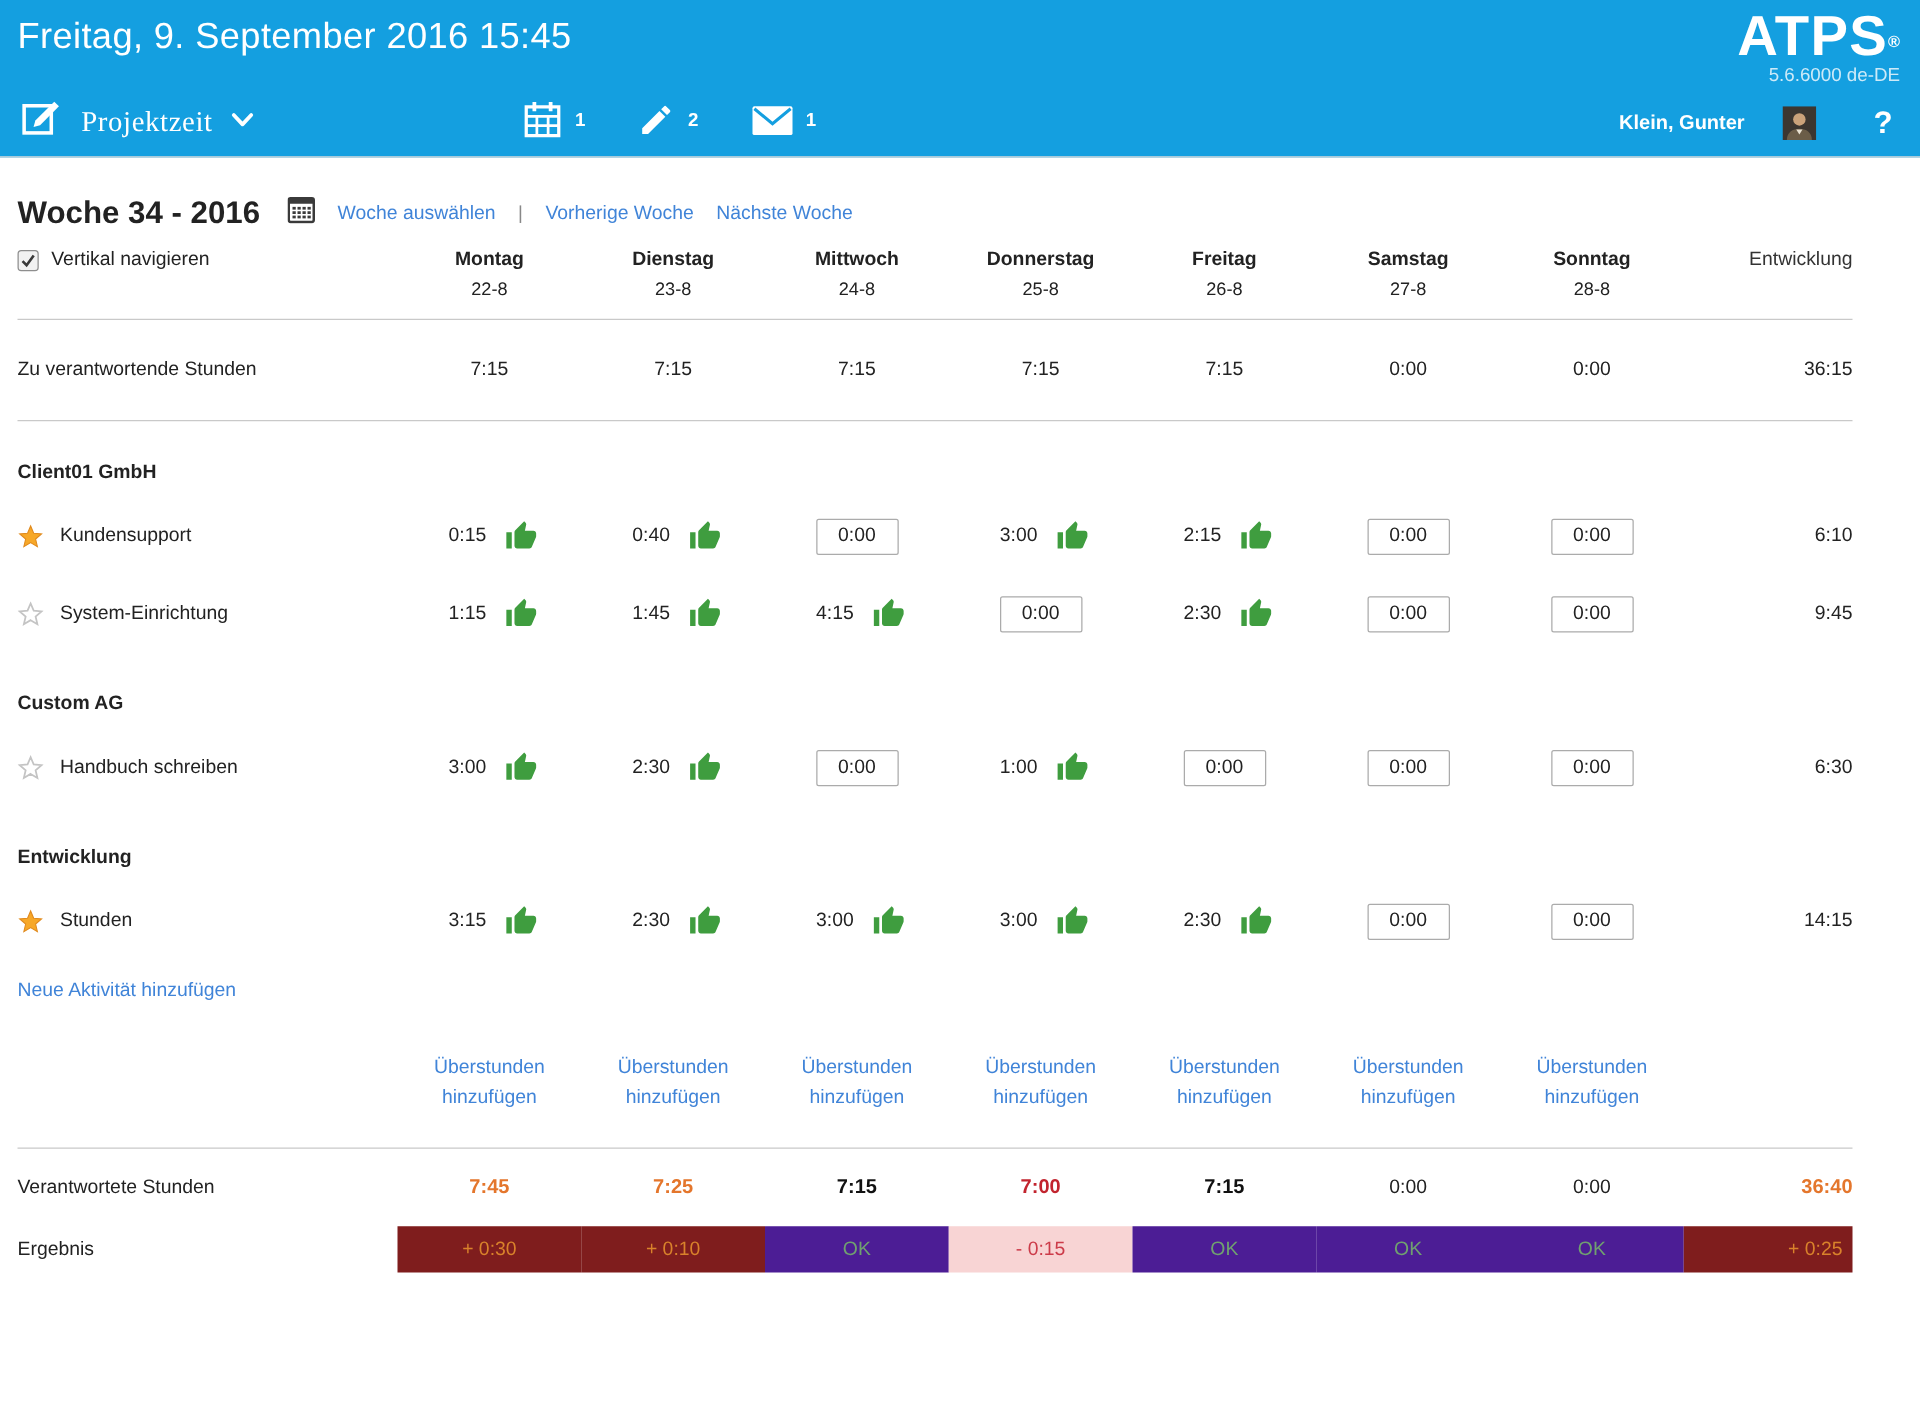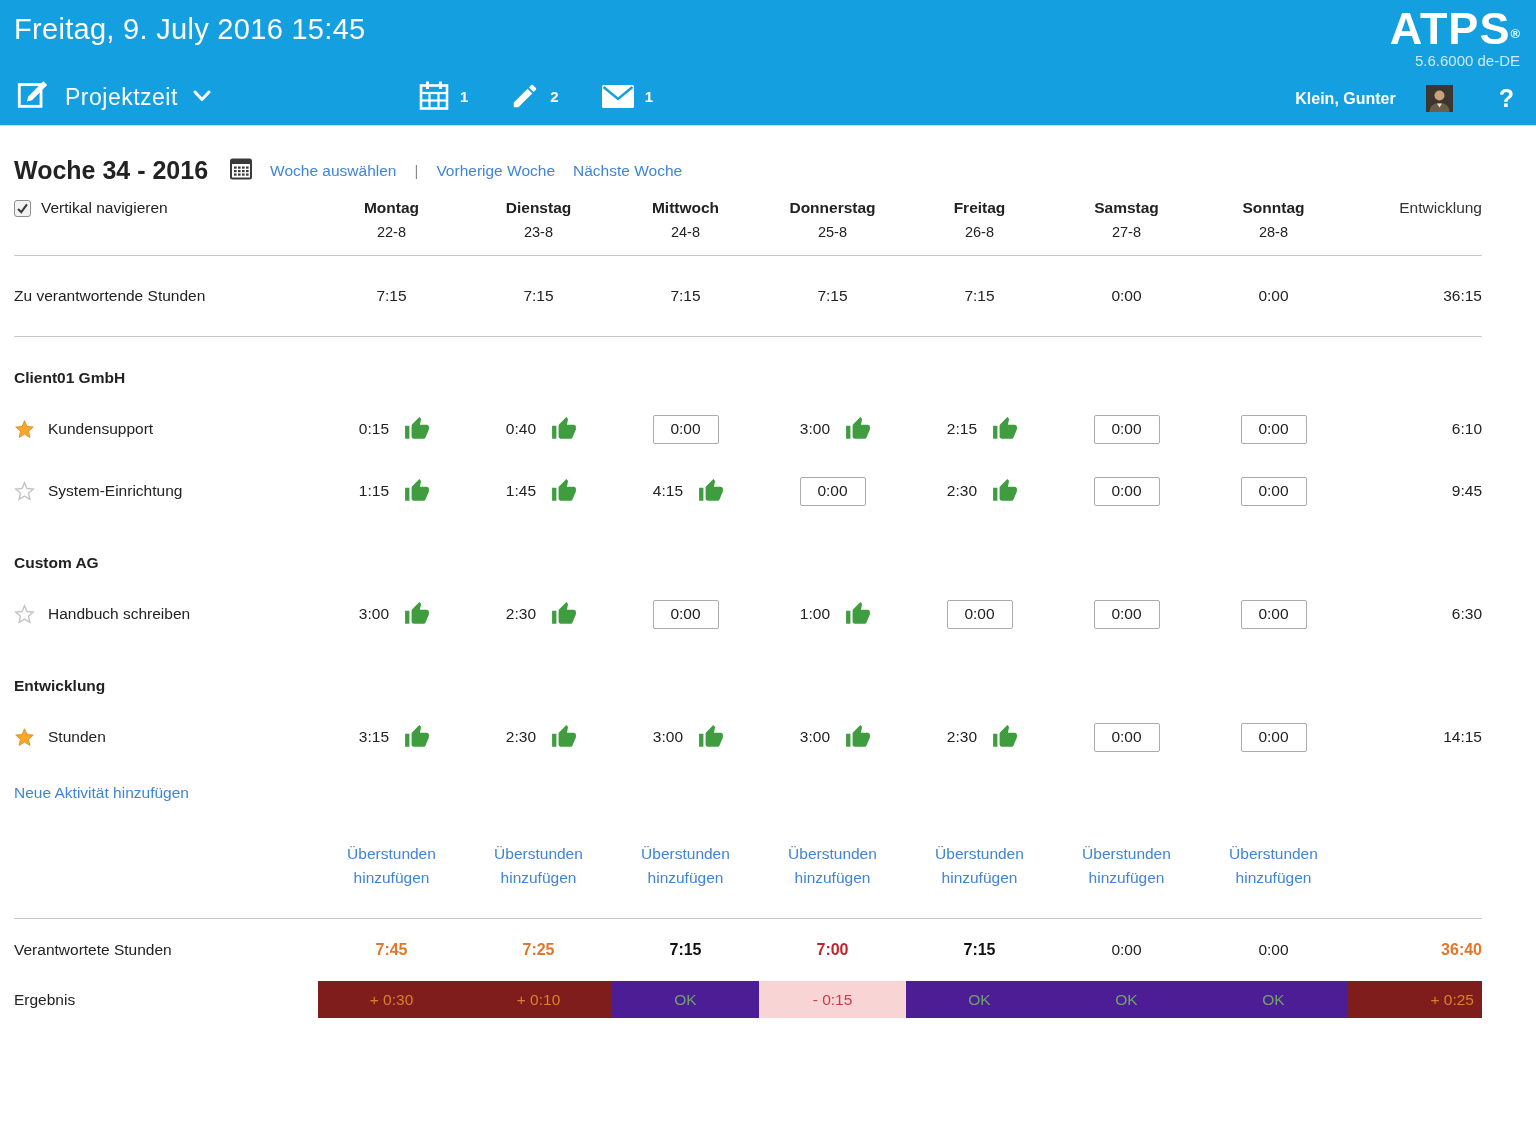--- a/index.html
+++ b/index.html
@@ -11,21 +11,21 @@
   .link { color:#4084d8; cursor:pointer; font-size:15.5px; }
 
   
   .topbar { position:relative; height:126px; background:#149fe0; color:#fff;
             border-bottom:1px solid #d9d9d9; }
   .date-time { position:absolute; left:14px; top:13px; font-size:29px; font-weight:300; letter-spacing:.3px; }
   .logo-wrap { position:absolute; right:16px; top:4px; text-align:right; }
   .logo { font-size:45px; font-weight:800; letter-spacing:1px; line-height:1.1; }
   .logo-reg { font-size:13px; vertical-align:super; font-weight:700; }
   .version { font-size:15px; color:#cdeaf8; margin-top:-2px; }
-  .module-wrap { position:absolute; left:16px; top:78px; display:flex; align-items:center; gap:15px; cursor:pointer; }
+  .module-wrap { position:absolute; left:16px; top:78px; display:flex; align-items:center; gap:15px; cursor:pointer;font-family:Liberation Serif, serif; }
   .module-label { font-size:23px; font-weight:300; letter-spacing:.5px; }
   .badges { position:absolute; left:418px; top:80px; display:flex; align-items:center; gap:42px; }
   .badge-item { display:flex; align-items:center; gap:10px; cursor:pointer; }
   .badge-count { font-size:15px; font-weight:bold; }
   .user-wrap { position:absolute; right:22px; top:84px; display:flex; align-items:center; gap:30px; }
   .user-name { font-size:16px; font-weight:bold; cursor:pointer; }
   .avatar { width:27px; height:27px; display:block; cursor:pointer; }
   .help { font-size:25px; font-weight:bold; margin-left:16px; cursor:pointer; }
 
   
@@ -87,21 +87,21 @@
   .res-cell { height:37px; display:flex; align-items:center; justify-content:center; font-size:15.5px; }
   .res-total { justify-content:flex-end; padding-right:8px; }
   .bg-plus { background:#7f1d1d; color:#d9822b; }
   .bg-ok   { background:#4c1d95; color:#70a070; }
   .bg-minus{ background:#f8d4d4; color:#cc3b49; }
 </style>
 </head>
 <body>
 
 <div class="topbar">
-  <div class="date-time">Freitag, 9. July 2016 15:45</div>
+  <div class="date-time">Freitag, 9. September 2016 15:45</div>
 
   <div class="logo-wrap">
     <div><span class="logo">ATPS</span><span class="logo-reg">®</span></div>
     <div class="version">5.6.6000 de-DE</div>
   </div>
 
   <div class="module-wrap">
     <span>
       <svg width="34" height="34" viewBox="0 0 36 36">
         <rect x="3.5" y="7" width="23" height="23" fill="none" stroke="#fff" stroke-width="3"></rect>

